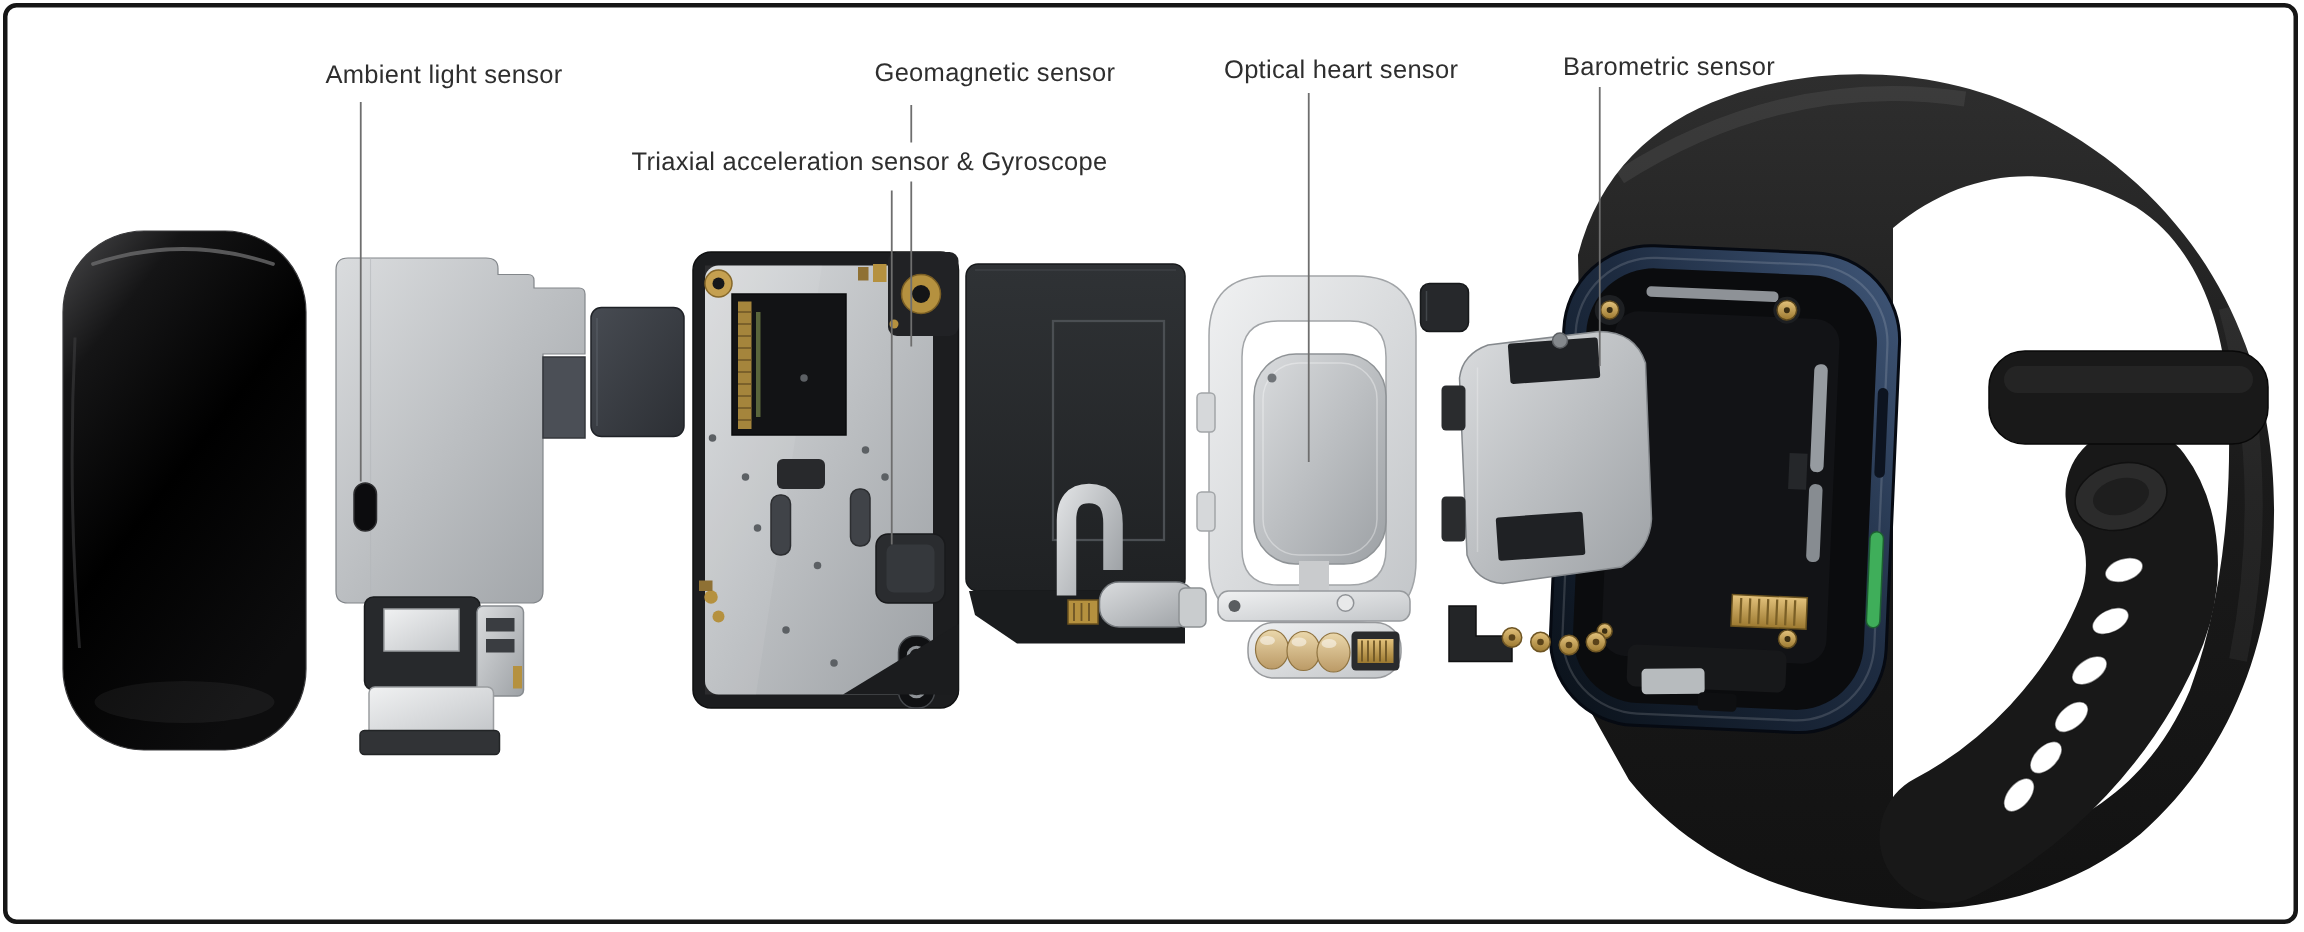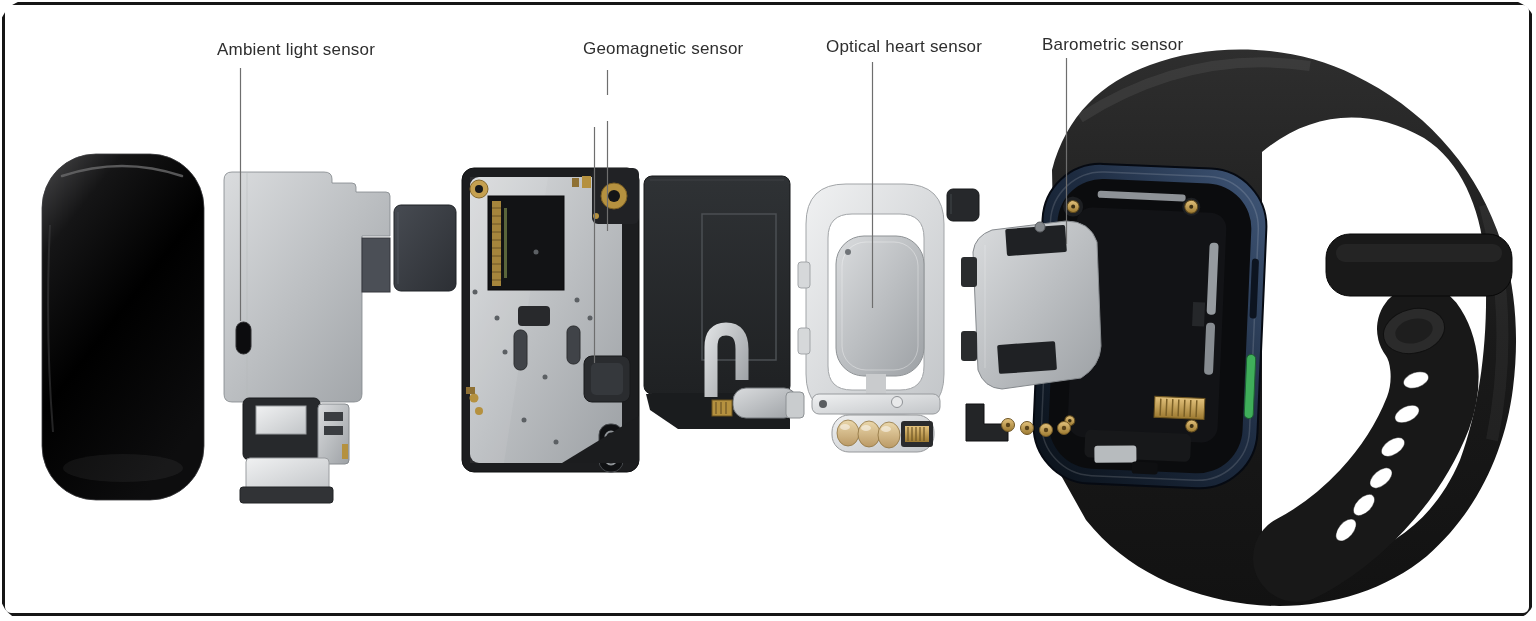--- a/index.html
+++ b/index.html
@@ -2,40 +2,39 @@
 <html><head>
 <meta charset="utf-8">
 <style>
   html,body{margin:0;padding:0;background:#ffffff;}
   .stage{
     position:relative;
     width:1536px;height:621px;
     background:#ffffff;
     overflow:hidden;
     font-family:"Liberation Sans", sans-serif;
-    border-radius:28px;
   }
   .frame-border{
     position:absolute;left:2px;top:2px;width:1524px;height:608px;
     border:3px solid #161616;border-radius:9px;
     pointer-events:none;
   }
   .illustration{position:absolute;left:0;top:0;width:1536px;height:621px;}
   .callout-label{
     position:absolute;
     font-size:17px;
     letter-spacing:0.2px;
     color:#2e2e2e;
     white-space:nowrap;
     line-height:20px;
   }
   .lbl-ambient{left:217px;top:40px;}
   .lbl-triaxial{left:421px;top:98px;}
   .lbl-geomagnetic{left:583px;top:39px;}
-  .lbl-optical{left:816px;top:37px;margin-left:10px;}
+  .lbl-optical{left:816px;top:37px;}
   .lbl-barometric{left:1042px;top:35px;}
 </style>
 </head>
 <body>
 
 <div class="stage">
 
   <svg class="illustration" viewBox="0 0 1536 621" xmlns="http://www.w3.org/2000/svg">
     <defs>
       <linearGradient id="gMetal" x1="0" y1="0" x2="1" y2="1">
@@ -303,18 +302,19 @@
       <line x1="240.5" y1="68" x2="240.5" y2="321"></line>
       <line x1="594.5" y1="127" x2="594.5" y2="363"></line>
       <line x1="607.5" y1="70" x2="607.5" y2="95"></line>
       <line x1="607.5" y1="121" x2="607.5" y2="231"></line>
       <line x1="872.5" y1="62" x2="872.5" y2="308"></line>
       <line x1="1066.5" y1="58" x2="1066.5" y2="244"></line>
     </g>
   </svg>
 
   <div class="callout-label lbl-ambient">Ambient light sensor</div>
+  <div class="callout-label lbl-triaxial">Triaxial acceleration sensor &amp; Gyroscope</div>
   <div class="callout-label lbl-geomagnetic">Geomagnetic sensor</div>
   <div class="callout-label lbl-optical">Optical heart sensor</div>
   <div class="callout-label lbl-barometric">Barometric sensor</div>
 
   <div class="frame-border"></div>
 </div>
 
 </body></html>

